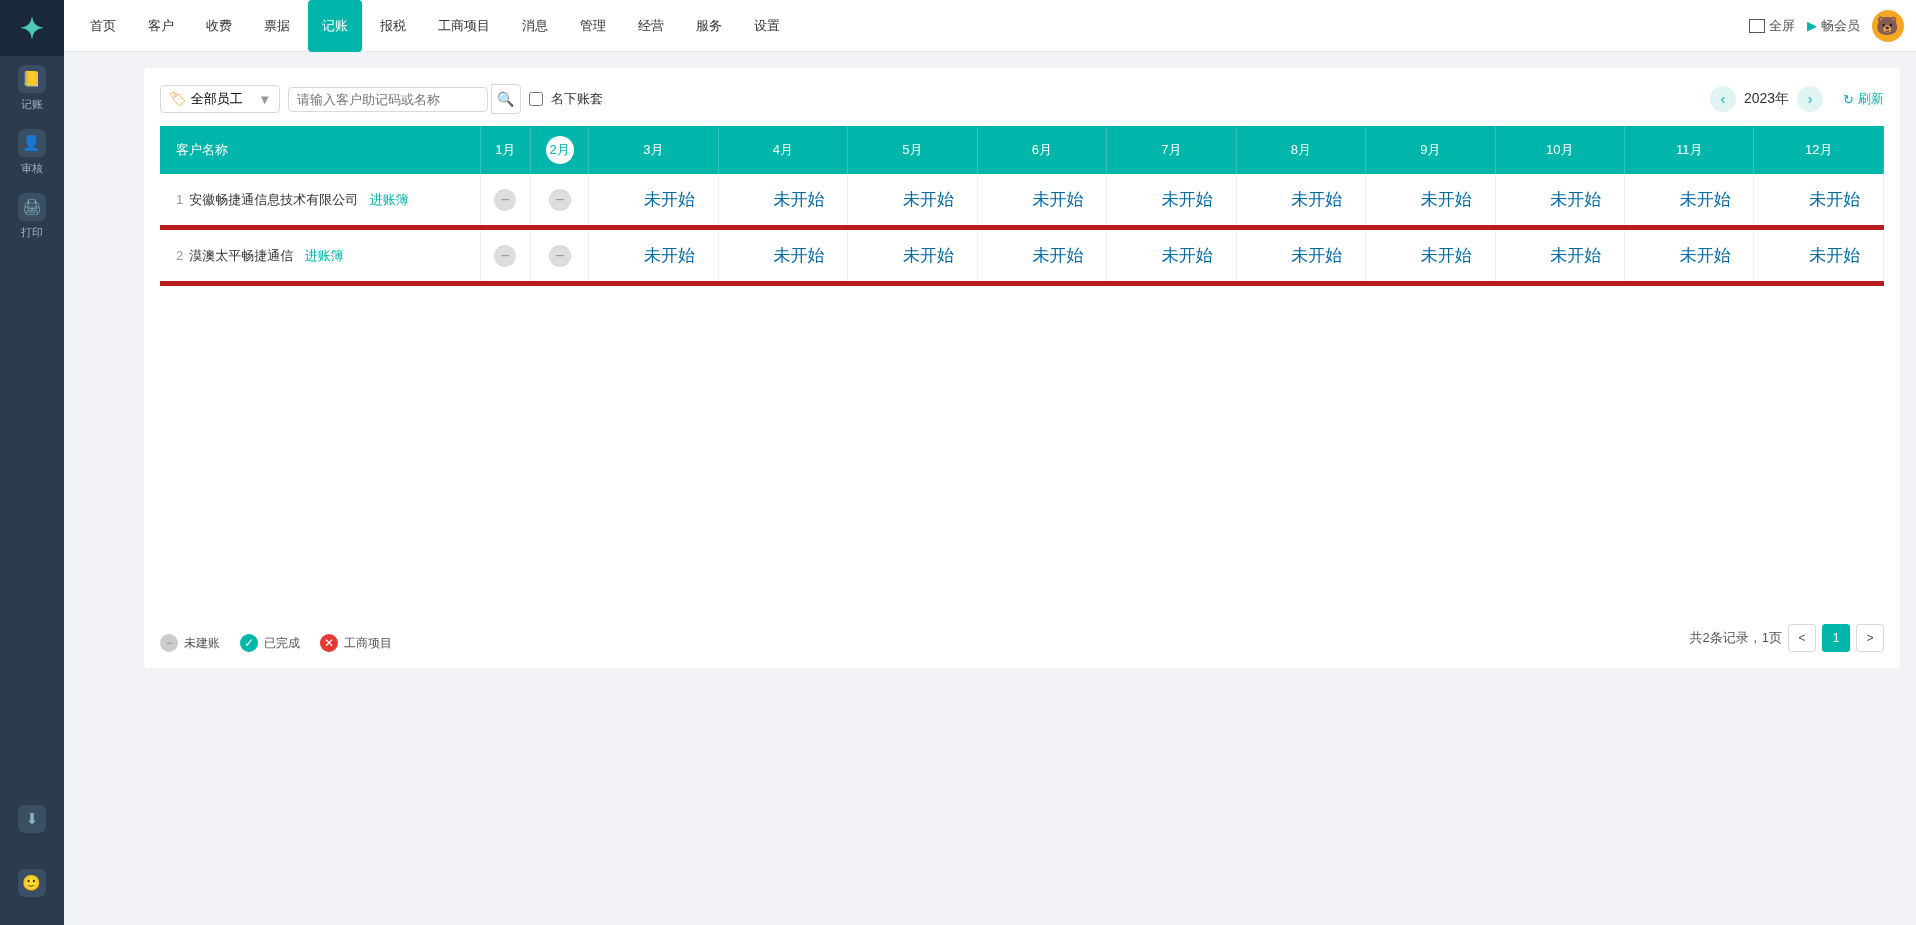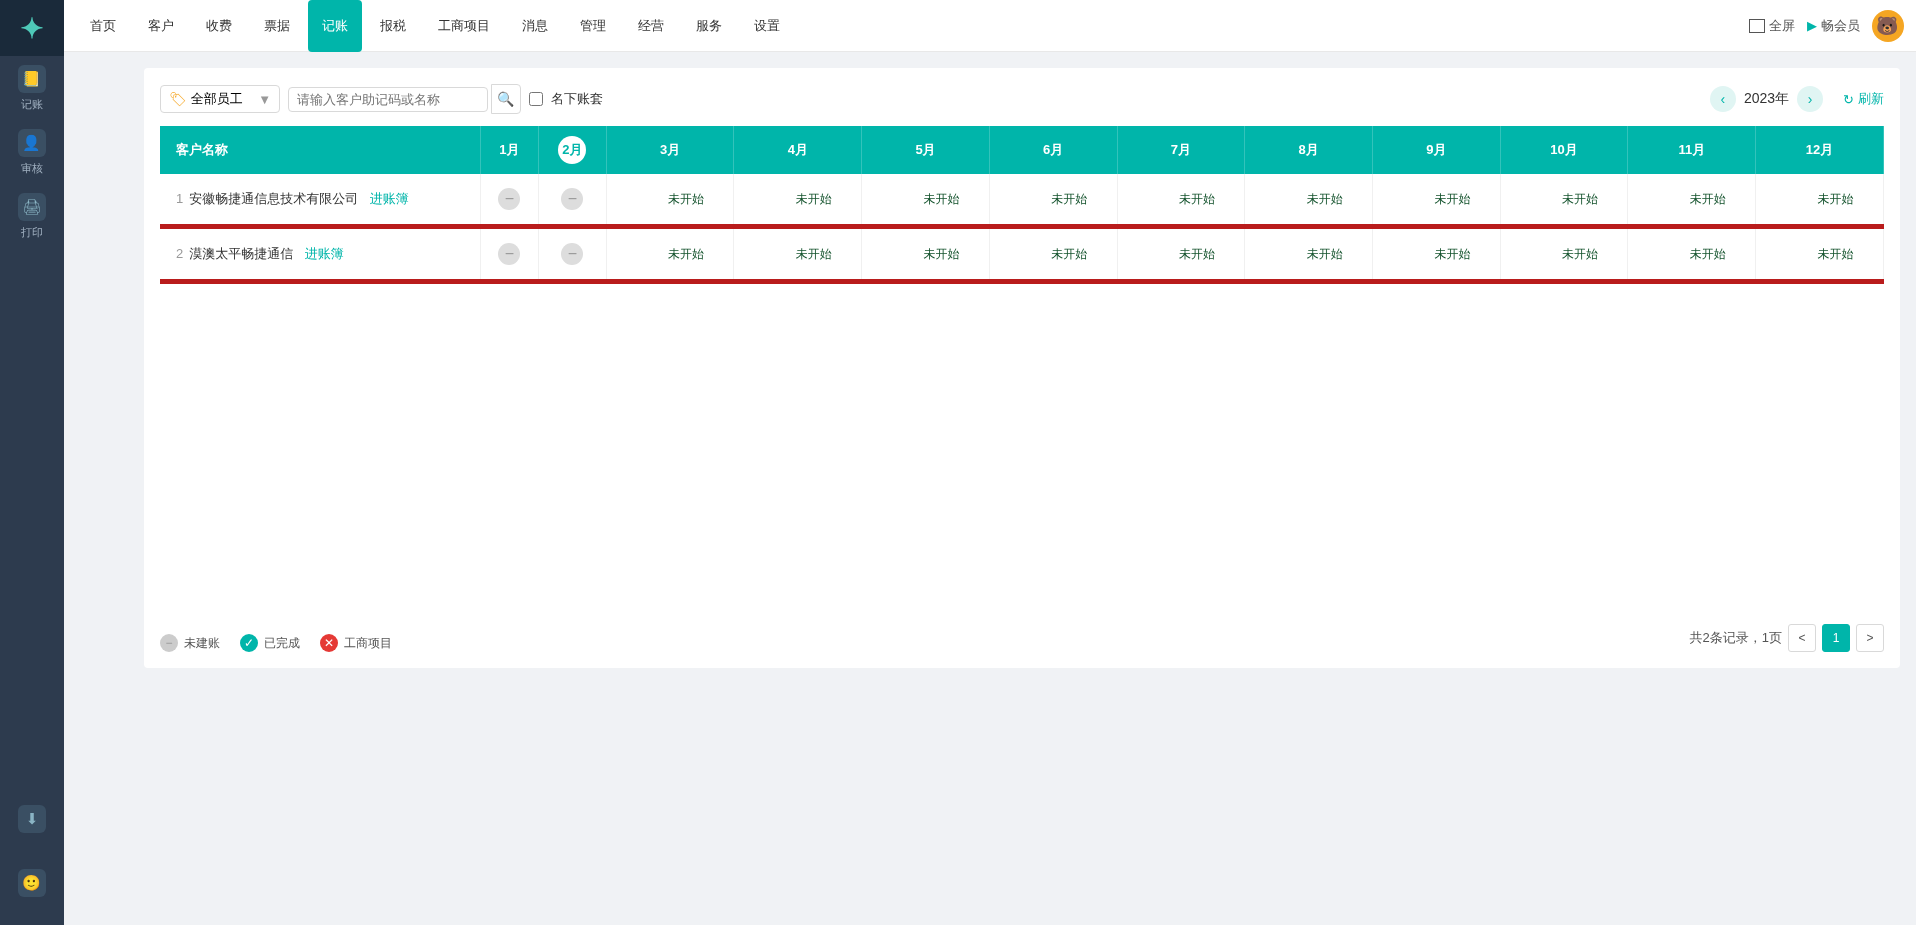--- a/index.html
+++ b/index.html
@@ -197,21 +197,21 @@
       border-collapse: collapse;
       font-size: 13px;
     }
     .data-table thead tr {
       background: #00b5aa;
       color: #fff;
     }
     .data-table thead th {
       padding: 10px 8px;
       text-align: center;
-      font-weight: bold;
+      font-weight: normal;
       white-space: nowrap;
       border-right: 1px solid rgba(255,255,255,0.2);
     }
     .data-table thead th:first-child {
       text-align: left;
       padding-left: 16px;
     }
     .month-current {
       background: #fff !important;
       color: #00b5aa !important;
@@ -232,21 +232,21 @@
       text-align: left;
       padding-left: 16px;
       color: #333;
     }
     .client-link {
       color: #00b5aa;
       cursor: pointer;
       text-decoration: none;
       margin-left: 8px;
     }
-    .not-started { color: #14532d; font-size: 12px; margin-left: 32px; }
+    .not-started { color: #0369a1; font-size: 17px; margin-left: 32px; }
     .minus-icon {
       display: inline-flex; align-items: center; justify-content: center;
       width: 22px; height: 22px;
       background: #ddd;
       border-radius: 50%;
       color: #999;
       font-size: 16px;
       line-height: 1;
     }
 

